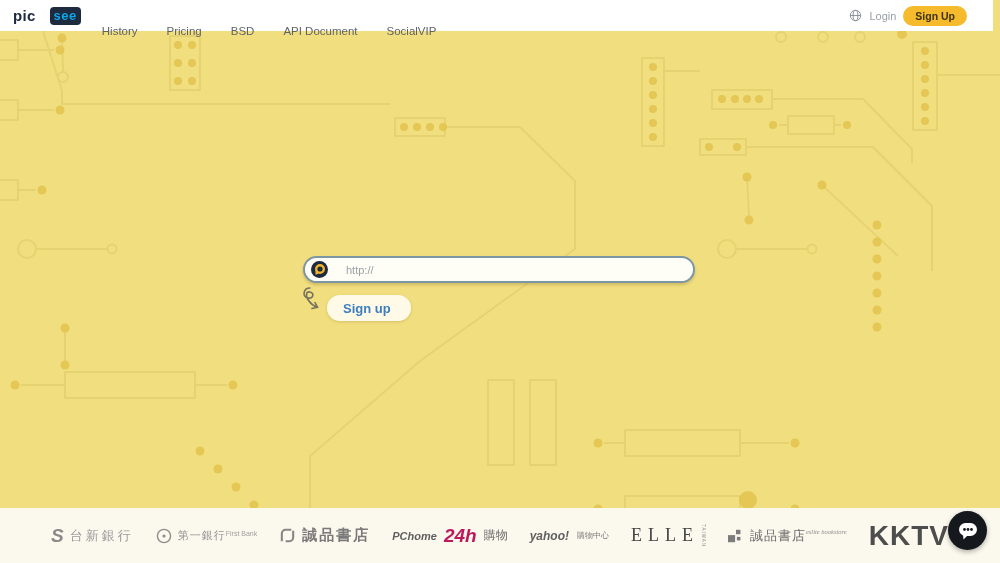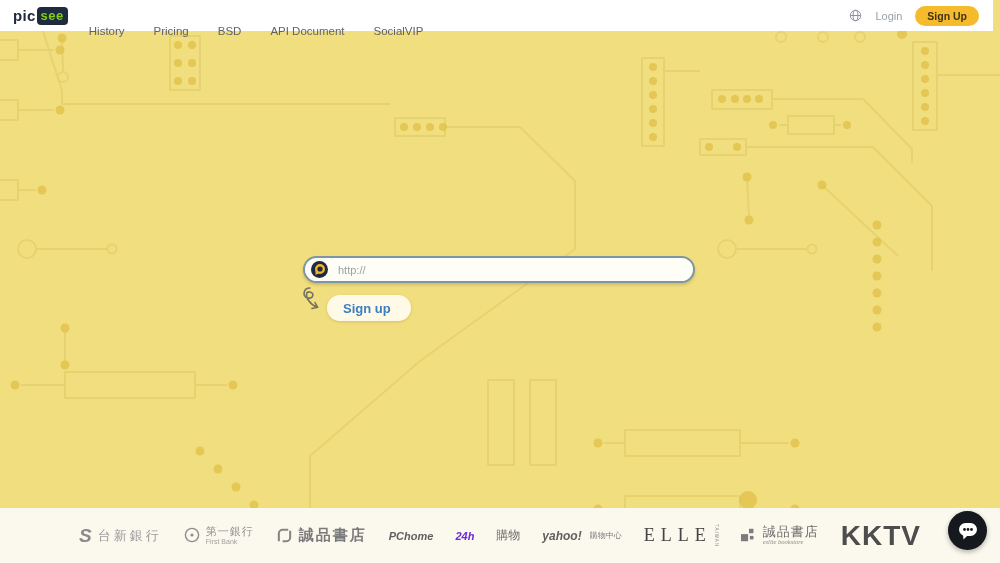--- a/index.html
+++ b/index.html
@@ -7,26 +7,26 @@
   body { font-family:"Liberation Sans", sans-serif; position:relative; background:#F1DE7E; }
 
   
   .nav {
     position:absolute; top:0; left:0; right:7px; height:31px;
     background:#ffffff; display:flex; align-items:center; z-index:20;
   }
   .logo { margin-left:13px; display:flex; align-items:center; cursor:pointer; }
   .logo-pic { font-size:15px; font-weight:800; color:#1E2A3E; letter-spacing:.3px; }
   .logo-see {
-    font-size:13px; font-weight:800; color:#84cc16; background:#1E2A3E;
-    border-radius:4px; padding:1px 4px 2px; margin-left:1px; letter-spacing:.5px;
+    font-size:13px; font-weight:800; color:#0ea5e9; background:#1E2A3E;
+    border-radius:4px; padding:1px 4px 2px; margin-left:14px; letter-spacing:.5px;
   }
   .nav-links { display:flex; gap:29px; margin-left:21px;margin-top:30px; }
   .nav-links a { font-size:11.5px; color:#5f6368; text-decoration:none; cursor:pointer; }
-  .nav-right { margin-left:auto; display:flex; align-items:center; gap:13px; margin-right:14px; }
+  .nav-right { margin-left:auto; display:flex; align-items:center; gap:7px; margin-right:26px; }
   .globe { display:flex; cursor:pointer; }
   .login { font-size:11px; color:#9aa0a6; text-decoration:none; cursor:pointer; }
   .signup-btn {
     background:#F6BB2D; border:none; border-radius:10px; padding:4px 12px;
     font-size:10.5px; font-weight:700; color:#3e3314; cursor:pointer;
     font-family:"Liberation Sans", sans-serif;
   }
 
   
   .hero { position:absolute; top:31px; left:0; right:0; bottom:55px; background:#F1DE7E; overflow:hidden; }
@@ -36,49 +36,49 @@
     color:#585f68; letter-spacing:.2px; white-space:nowrap;
   }
   .url-box {
     position:absolute; left:303px; top:225px; width:392px; height:27px;
     background:#FFFEF6; border:2px solid #7D96A4; border-radius:15px;
     display:flex; align-items:center; padding-left:6px;
     box-shadow:0 2px 3px rgba(140,120,60,.35);
   }
   .url-box input {
     flex:1; border:none; outline:none; background:transparent;
-    font-size:11px; color:#444; padding-left:10px;
+    font-size:11px; color:#444; padding-left:18px;
     font-family:"Liberation Sans", sans-serif;
   }
   .url-box input::placeholder { color:#9aa0a6; }
   .squiggle { position:absolute; left:299px; top:254px; }
   .note {
     position:absolute; left:327px; top:264px; height:26px;
     background:rgba(255,252,238,.94); border-radius:13px;
     display:inline-flex; align-items:center; padding:0 16px;
     font-size:13px; font-weight:700; color:#4b5056; cursor:pointer;
     box-shadow:0 1px 3px rgba(150,130,70,.3); white-space:nowrap;
   }
   .note a { color:#3D7EC1; text-decoration:none; margin-right:4px; }
 
   
   .footer {
     position:absolute; left:0; right:0; bottom:0; height:55px;
     background:#FBF8ED; display:flex; align-items:center; justify-content:center;
     gap:22px; z-index:15;
   }
   .partner { display:flex; align-items:center; gap:6px; color:#8d8d8d; white-space:nowrap; }
-  .p-stack { display:flex; flex-direction:column; line-height:1.05; }
+  .p-stack { display:flex; flex-direction:row; line-height:1.05; }
   .taishin-s { font-size:19px; font-weight:700; color:#8a8a8a; font-style:italic; }
   .taishin-txt { font-size:13px; letter-spacing:3px; color:#9a9a9a; }
   .fb-cjk { font-size:11px; color:#949494; letter-spacing:1px; }
   .fb-en { font-size:7px; color:#a0a0a0; }
   .fubon-txt { font-size:15px; font-weight:600; color:#7a7a7a; letter-spacing:2px; }
   .pc-brand { font-size:11px; font-weight:800; font-style:italic; color:#5f5f5f; }
-  .pc-24 { font-size:11px; font-weight:900; font-style:italic; color:#6d28d9; margin:0 16px; }
+  .pc-24 { font-size:19px; font-weight:900; font-style:italic; color:#be185d; margin:0 1px; }
   .pc-suffix { font-size:12px; color:#6a6a6a; }
   .ya-brand { font-size:12px; font-weight:800; color:#606060; font-style:italic; }
   .ya-suffix { font-size:8px; color:#7c7c7c; margin-left:2px; }
   .elle { font-family:"Liberation Serif", serif; font-size:18px; color:#454545; letter-spacing:6px; }
   .elle-sub { writing-mode:vertical-rl; font-size:4.5px; color:#8d8d8d; letter-spacing:1px; margin-left:-4px; }
   .eslite-cjk { font-family:"Liberation Serif", serif; font-size:13px; color:#6b6b6b; letter-spacing:1px; }
   .eslite-sub { font-family:"Liberation Serif", serif; font-style:italic; font-size:6.5px; color:#8d8d8d; }
   .kktv { font-size:28px; font-weight:800; color:#4d4d4d; letter-spacing:1px; }
 
   

